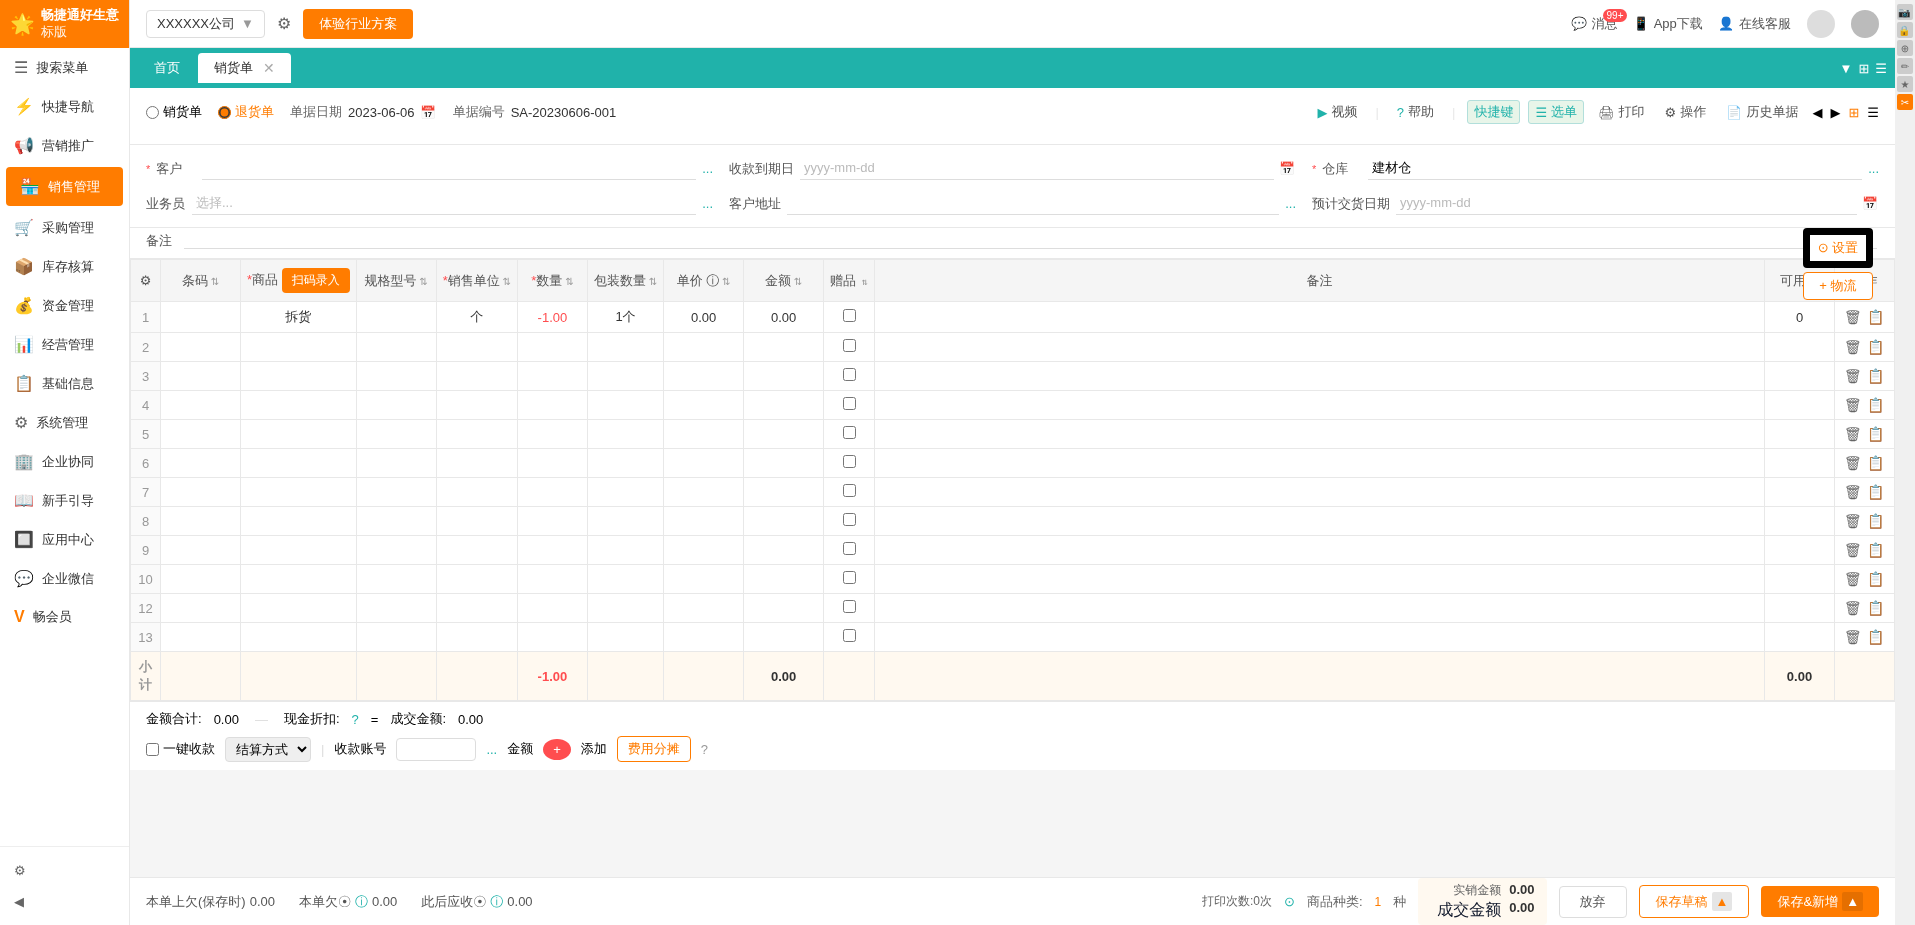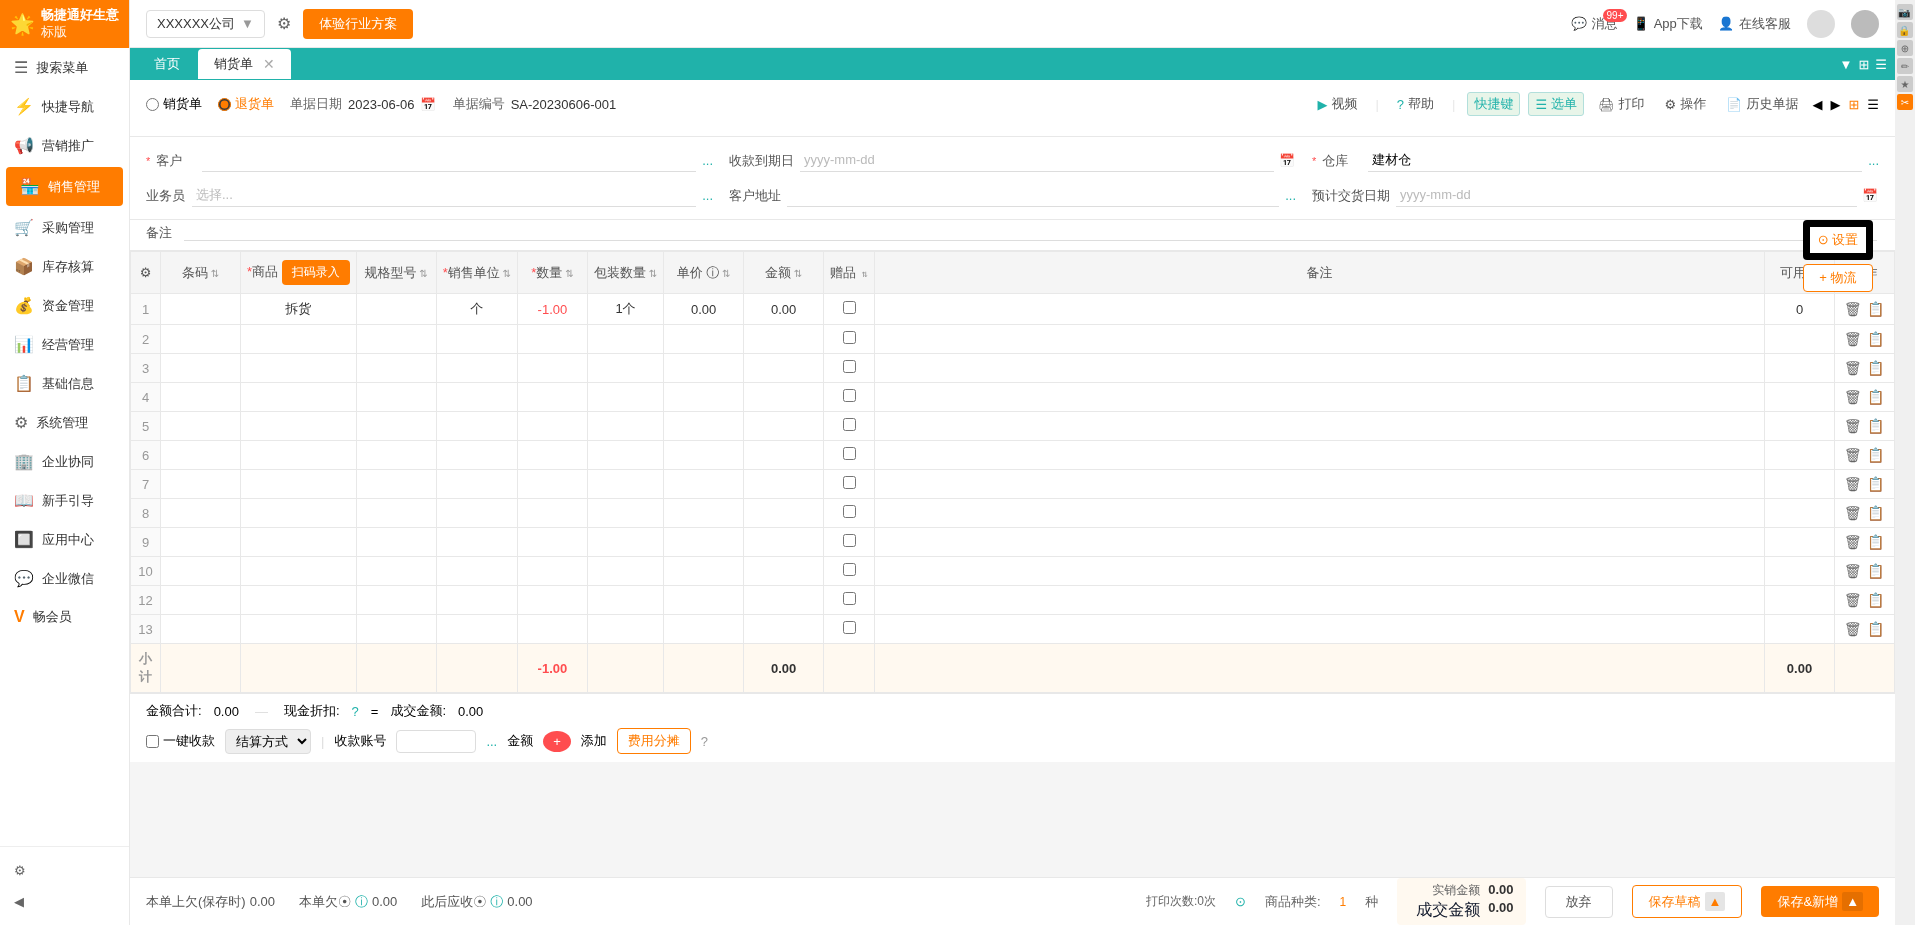--- a/index.html
+++ b/index.html
@@ -25,21 +25,21 @@
     .topbar-company { display: flex; align-items: center; gap: 6px; font-size: 14px; color: #333; cursor: pointer; border: 1px solid #ddd; padding: 4px 10px; border-radius: 4px; }
     .topbar-company .chevron { color: #999; }
     .topbar-gear { color: #666; cursor: pointer; font-size: 16px; }
     .topbar-exp-btn { background: #ff7c00; color: #fff; border: none; padding: 6px 16px; border-radius: 4px; cursor: pointer; font-size: 13px; }
     .topbar-right { margin-left: auto; display: flex; align-items: center; gap: 16px; color: #555; }
     .topbar-right-item { display: flex; align-items: center; gap: 4px; cursor: pointer; position: relative; }
     .badge { background: #ff4d4f; color: #fff; font-size: 10px; padding: 1px 4px; border-radius: 8px; position: absolute; top: -6px; right: -10px; }
     .avatar { width: 28px; height: 28px; background: #ddd; border-radius: 50%; }
 
     
-    .tabbar { height: 32px; background: #20b2aa; display: flex; align-items: center; padding: 0 8px; gap: 2px; flex-shrink: 0; }
+    .tabbar { height: 40px; background: #20b2aa; display: flex; align-items: center; padding: 0 8px; gap: 2px; flex-shrink: 0; }
     .tab { padding: 6px 16px; border-radius: 4px 4px 0 0; cursor: pointer; color: #fff; font-size: 13px; display: flex; align-items: center; gap: 6px; }
     .tab.active { background: #fff; color: #333; }
     .tab-home { background: transparent; color: #fff; }
 
     
     .content { flex: 1; overflow: auto; background: #f5f5f5; position: relative; }
     .content-inner { background: #fff; margin: 0; padding: 0; }
 
     
     .form-header { padding: 12px 16px; background: #fff; border-bottom: 1px solid #e8e8e8; }
@@ -70,21 +70,21 @@
     .form-footer { padding: 8px 16px; background: #fff; border-top: 1px solid #e8e8e8; }
     .footer-row1 { display: flex; align-items: center; gap: 12px; margin-bottom: 8px; }
     .footer-row2 { display: flex; align-items: center; gap: 10px; }
     .footer-checkbox { display: flex; align-items: center; gap: 4px; }
     .fee-btn { border: 1px solid #ff7c00; color: #ff7c00; background: #fff; padding: 3px 10px; border-radius: 4px; cursor: pointer; }
     .help-icon { color: #999; cursor: pointer; }
 
     
     .status-bar { height: 48px; background: #fff; border-top: 1px solid #e8e8e8; display: flex; align-items: center; padding: 0 16px; gap: 24px; flex-shrink: 0; }
     .status-item { display: flex; align-items: center; gap: 4px; color: #555; }
-    .status-actions { margin-left: auto; display: flex; align-items: center; gap: 19px; }
+    .status-actions { margin-left: auto; display: flex; align-items: center; gap: 12px; }
     .btn-abandon { border: 1px solid #ddd; background: #fff; color: #555; padding: 6px 20px; border-radius: 4px; cursor: pointer; }
     .btn-save-draft { border: 1px solid #ff7c00; background: #fff; color: #ff7c00; padding: 6px 16px; border-radius: 4px; cursor: pointer; display: flex; align-items: center; gap: 4px; }
     .btn-save-new { background: #ff7c00; color: #fff; border: none; padding: 6px 16px; border-radius: 4px; cursor: pointer; display: flex; align-items: center; gap: 4px; }
     .btn-chevron { background: rgba(0,0,0,0.1); padding: 2px 4px; border-radius: 2px; }
 
     
     .right-panel { width: 20px; background: #f0f0f0; display: flex; flex-direction: column; gap: 2px; padding: 4px 2px; align-items: center; flex-shrink: 0; }
     .right-panel-icon { width: 16px; height: 16px; background: #ccc; border-radius: 2px; cursor: pointer; display: flex; align-items: center; justify-content: center; font-size: 10px; color: #666; }
     
     .header-tools { display: flex; align-items: center; gap: 8px; margin-left: auto; }

